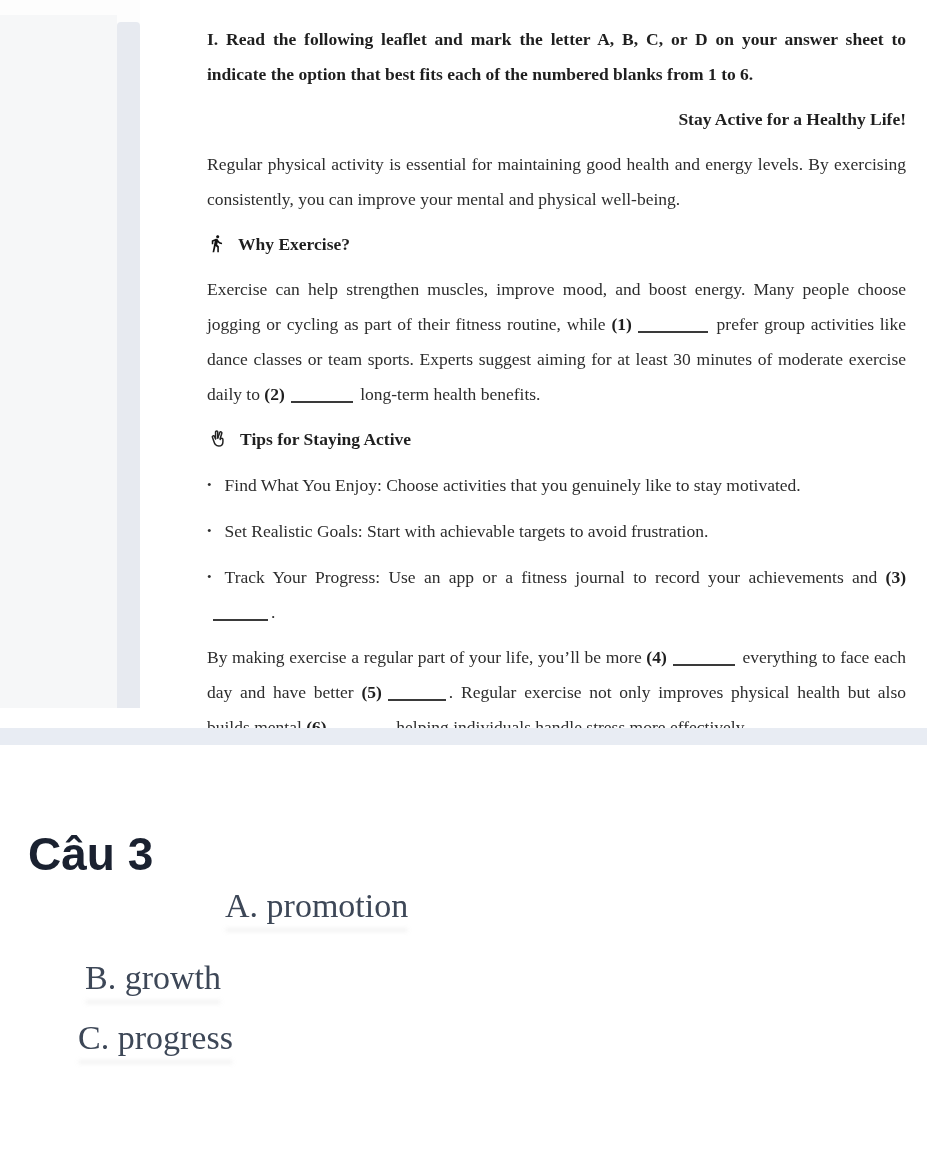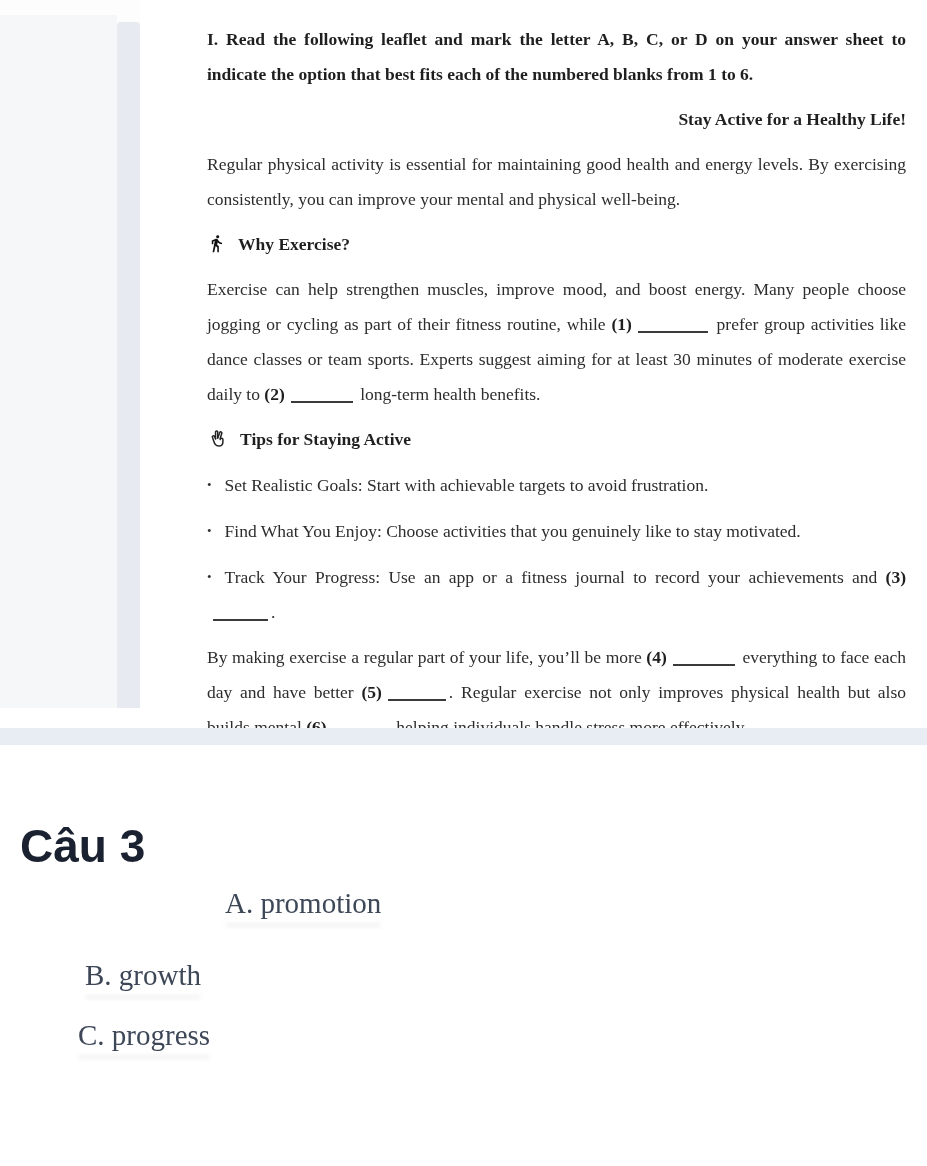--- a/index.html
+++ b/index.html
@@ -42,30 +42,30 @@
   .heading .icon { display: inline-block; vertical-align: -4px; margin-right: 8px; }
   .heading .icon svg { display: block; }
 
   
   .divider-band { position: absolute; left: 0; top: 728px; width: 100%; height: 17px; background: #e8ecf3; }
 
   
   .question-panel { position: absolute; left: 0; top: 745px; width: 100%; height: 421px; background: #ffffff; }
   .q-label {
     position: absolute; left: 16px; top: 70px;
-    margin: 4px;
+    margin: 12px;
     font-family: "Liberation Sans", sans-serif;
     font-weight: 700;
     font-size: 46px;
     color: #1a2130;
   }
   .option {
     position: absolute;
     font-family: "Liberation Serif", serif;
-    font-size: 29px;
+    font-size: 34px;
     color: #3d4757;
     cursor: pointer;
     white-space: nowrap;
   }
   .option::after {
     content: "";
     display: block;
     height: 4px;
     margin-top: 3px;
     background: rgba(125,125,132,0.10);
@@ -109,22 +109,22 @@
           <span class="icon">
             <svg width="21" height="21" viewBox="0 0 24 24" fill="none" stroke="#222222" stroke-width="1.7" stroke-linecap="round" stroke-linejoin="round" xmlns="http://www.w3.org/2000/svg">
               <path d="M9.8 12.5V4.6a1.25 1.25 0 0 1 2.5 0v6.9"></path>
               <path d="M12.3 11.5l2.3-6.3a1.25 1.25 0 0 1 2.35.85L15 12.2"></path>
               <path d="M9.8 12.2 8.6 9.6a1.3 1.3 0 0 0-2.4 1.05l1.6 4.55c.5 1.7 1 2.8 1.8 3.7 1 1.15 2.3 1.7 3.9 1.7 2.9 0 4.7-1.9 4.7-5v-2.4c0-.95-.6-1.55-1.5-1.55-.85 0-1.45.6-1.55 1.5"></path>
             </svg>
           </span>
           <span>Tips for Staying Active</span>
         </p>
 
+        <p class="para"><span class="bullet-dot">•</span><span>Find What You Enjoy: Choose activities that you genuinely like to stay motivated.</span></p>
         <p class="para"><span class="bullet-dot">•</span><span>Set Realistic Goals: Start with achievable targets to avoid frustration.</span></p>
-        <p class="para"><span class="bullet-dot">•</span><span>Find What You Enjoy: Choose activities that you genuinely like to stay motivated.</span></p>
         <p class="para"><span class="bullet-dot">•</span><span>Track Your Progress: Use an app or a fitness journal to record your achievements and </span><span class="b">(3)</span><span class="blank" style="width: 55px;"></span><span>.</span></p>
 
         <p class="para"><span>By making exercise a regular part of your life, you’ll be more </span><span class="b">(4)</span><span class="blank" style="width: 62px;"></span><span> everything to face each day and have better </span><span class="b">(5)</span><span class="blank" style="width: 58px;"></span><span>. Regular exercise not only improves physical health but also builds mental </span><span class="b">(6)</span><span class="blank" style="width: 52px;"></span><span>, helping individuals handle stress more effectively.</span></p>
 
       </div>
     </div>
   </section>
 
   <div class="divider-band"></div>
 

